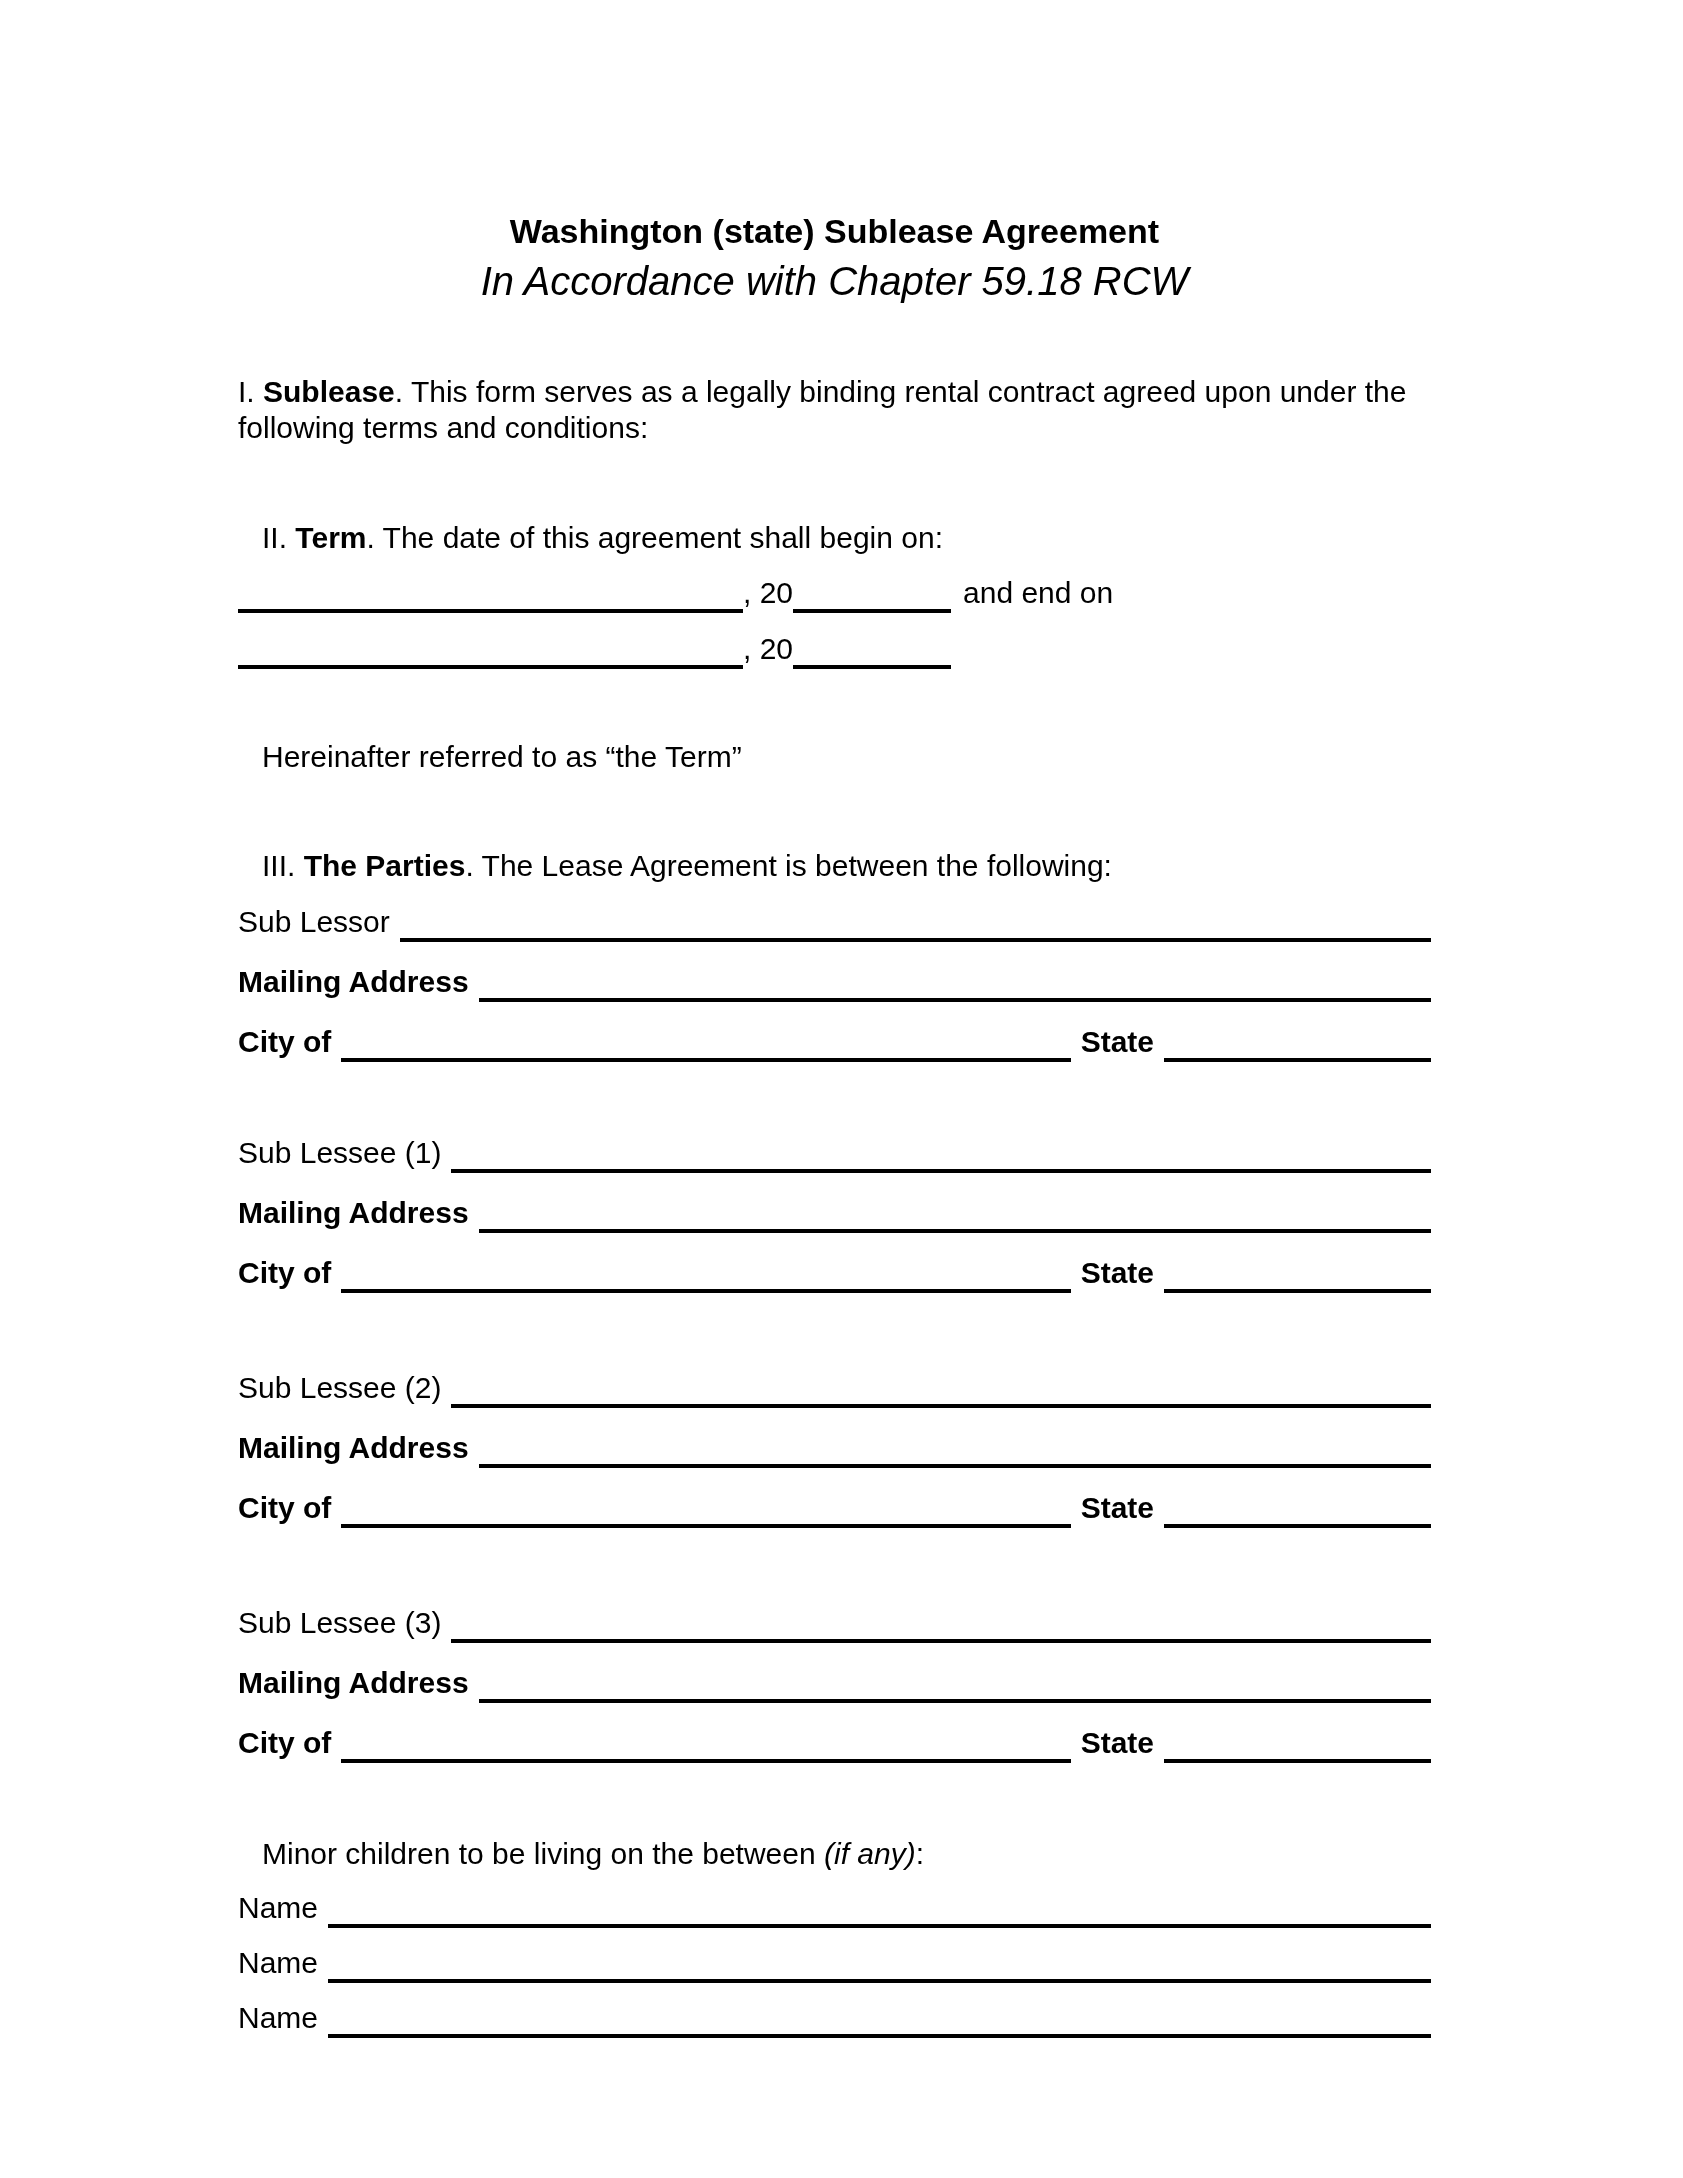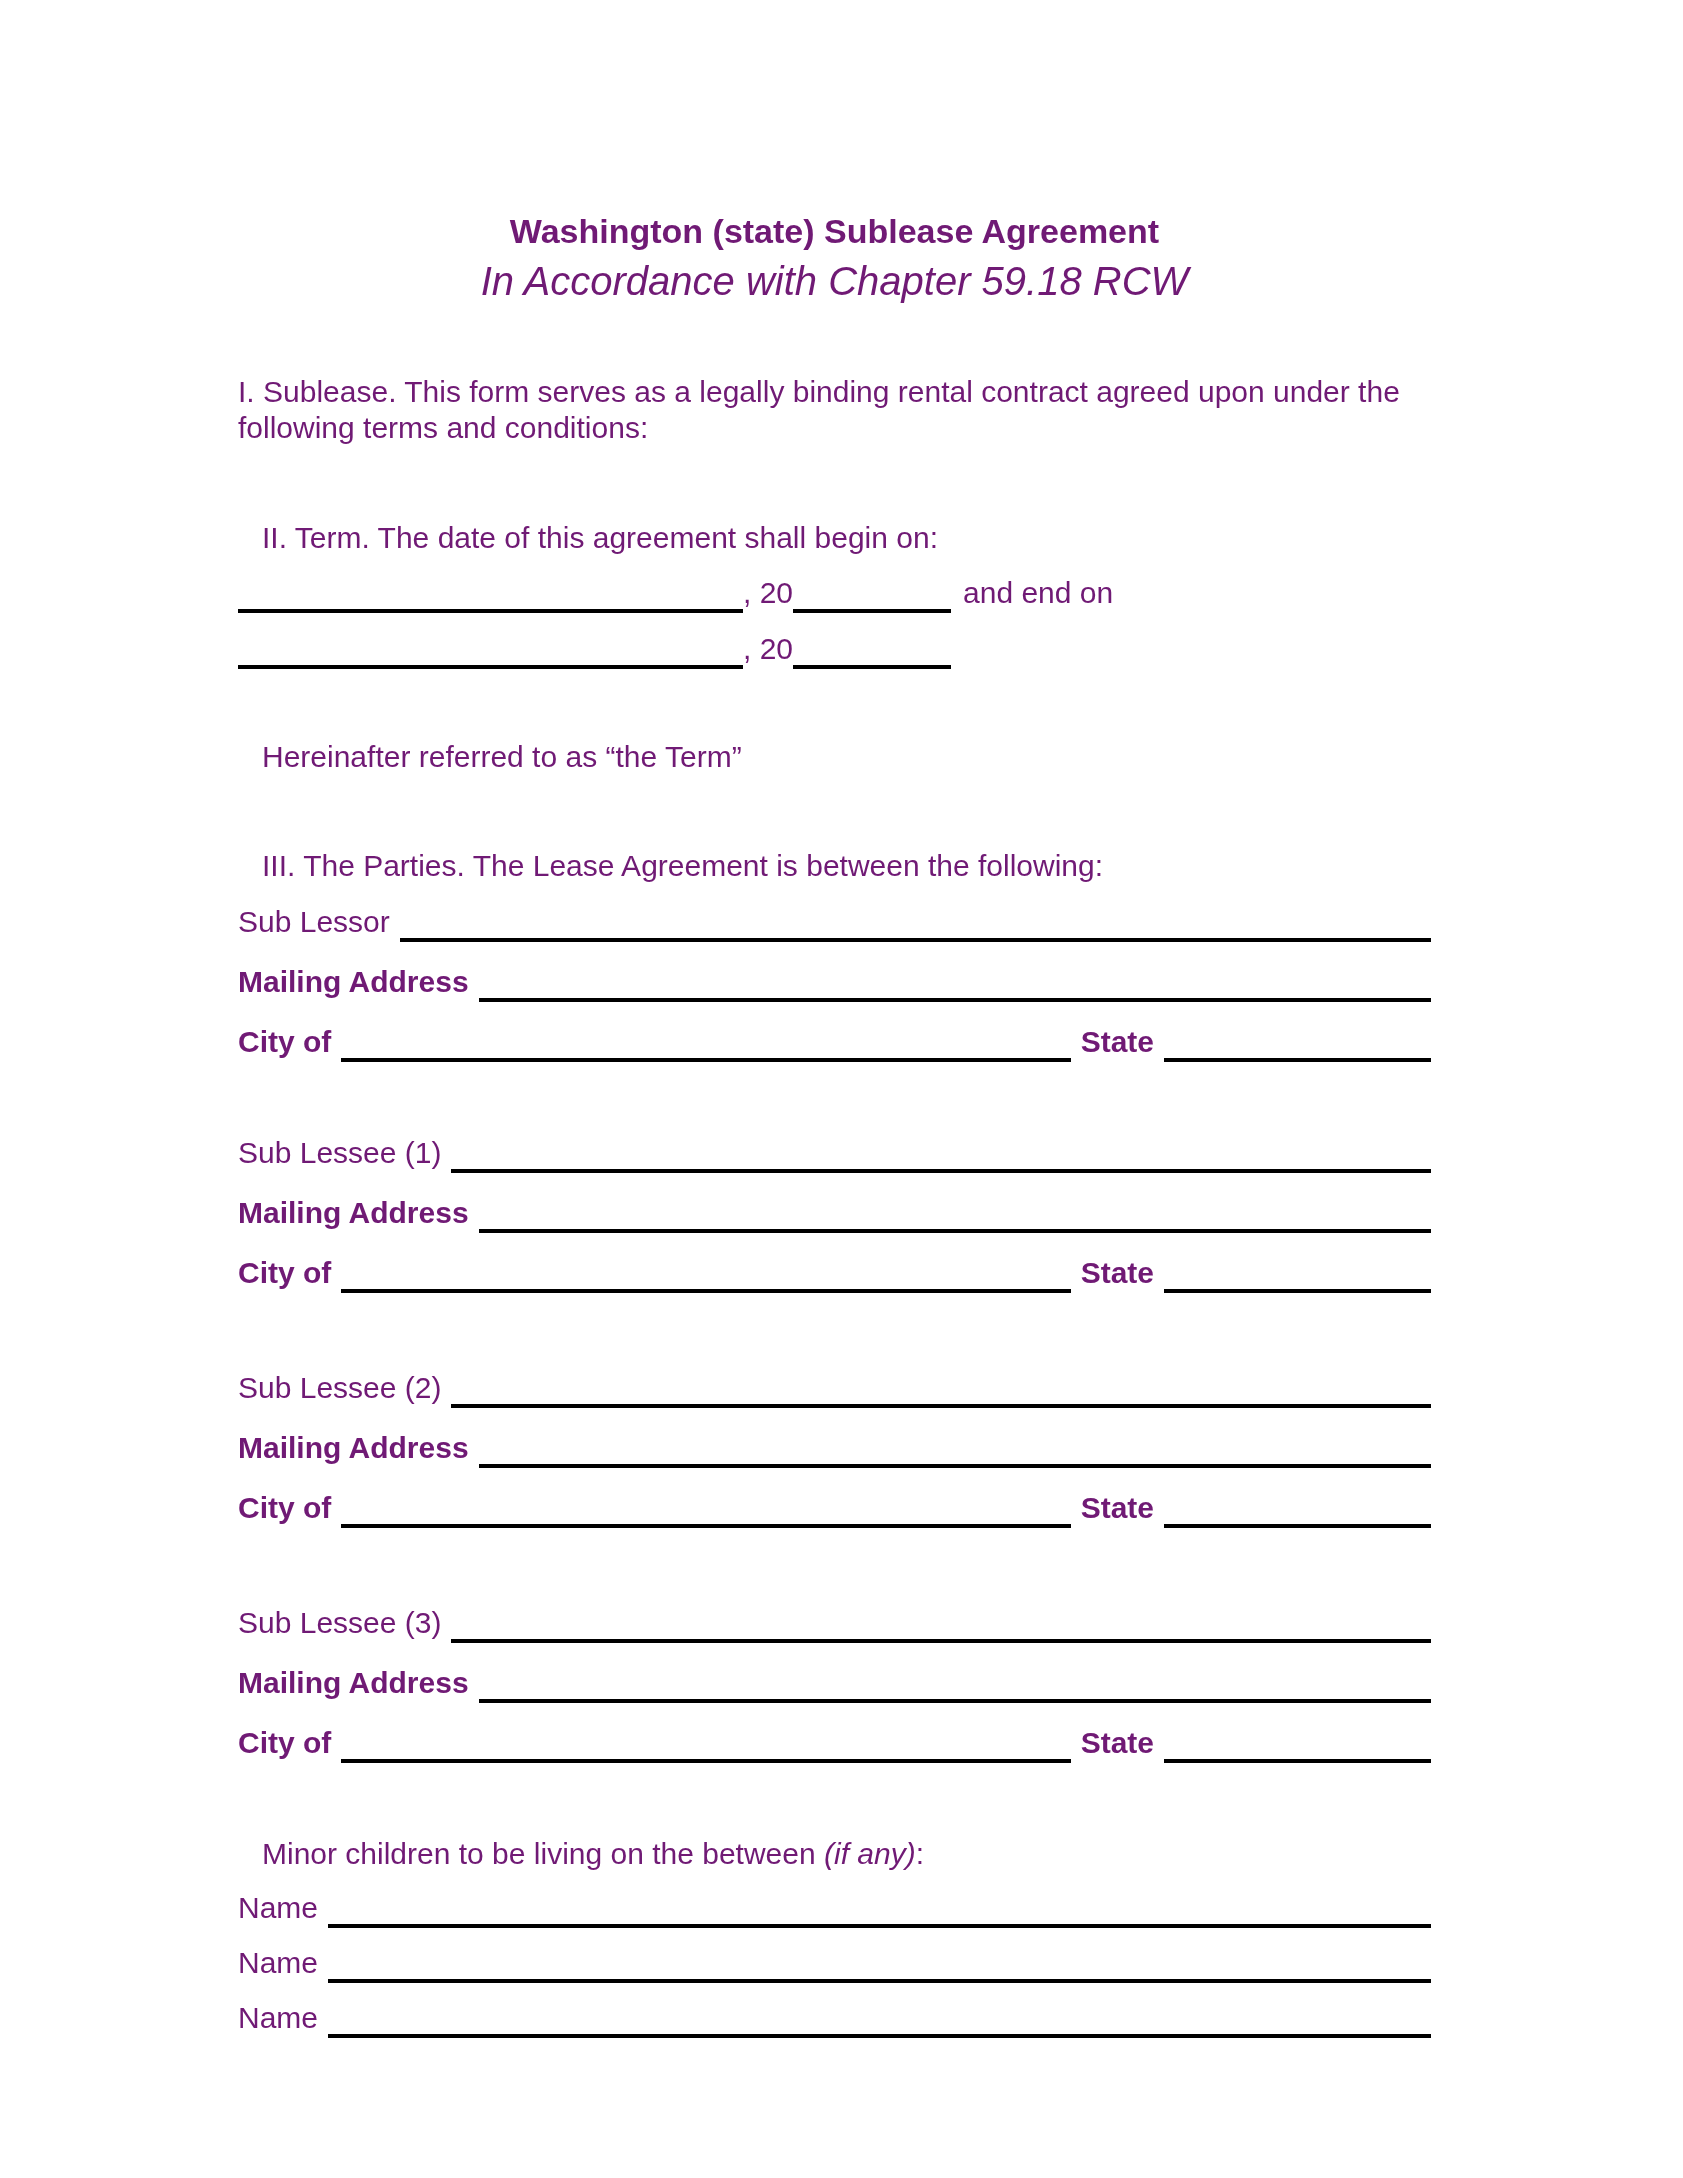--- a/index.html
+++ b/index.html
@@ -7,21 +7,21 @@
   .page {
     position: relative;
     width: 1683px;
     height: 2178px;
     margin: 0 auto;
     background: #ffffff;
     box-sizing: border-box;
     padding: 211px 252px 0 238px;
     font-family: "Liberation Sans", "DejaVu Sans", sans-serif;
     font-size: 30px;
-    color: #701a75;
+    color: #000000;
   }
   .center { text-align: center; }
   .title {
     font-size: 34px;
     font-weight: bold;
     line-height: 40px;
     height: 40px;
   }
   .subtitle {
     font-size: 40px;
@@ -32,21 +32,21 @@
   }
   .para {
     line-height: 36px;
     margin-top: 73px;
   }
   .heading-line {
     line-height: 40px;
     height: 40px;
     margin-left: 24px;
   }
-  .b { font-weight: normal; }
+  .b { font-weight: bold; }
   .i { font-style: italic; }
   .row {
     display: flex;
     align-items: stretch;
     height: 40px;
     line-height: 40px;
     white-space: pre;
   }
   .blank {
     border-bottom: 4px solid #000000;

